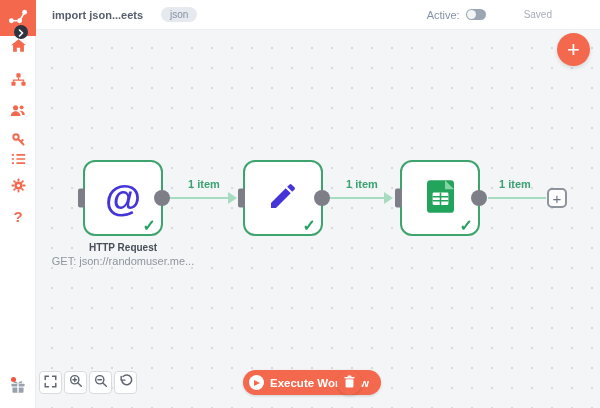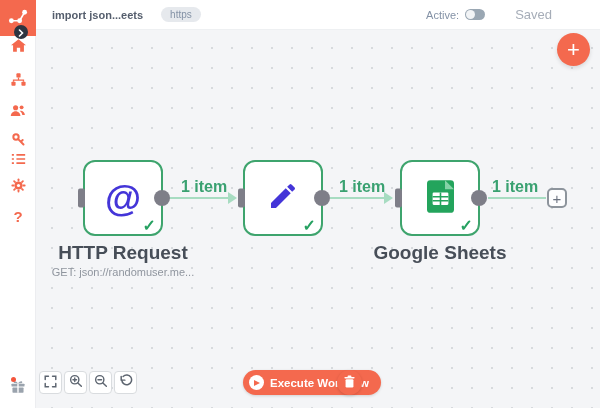--- a/index.html
+++ b/index.html
@@ -15,44 +15,44 @@
   .updates-dot { position:absolute; right:9px; top:-2px; width:5px; height:5px; background:#f4553c; border-radius:50%; }
 
   
   .topbar { position:absolute; left:36px; top:0; width:564px; height:30px; background:#fff; border-bottom:1px solid #eef0f2; display:flex; align-items:center; z-index:20; }
   .wf-title { margin-left:16px; font-size:11px; font-weight:bold; color:#555e6d; }
   .wf-tag { margin-left:18px; background:#e6e9ed; color:#8492a6; font-size:10px; padding:2px 9px; border-radius:9px; }
   .topbar-right { margin-left:auto; display:flex; align-items:center; margin-right:48px; }
   .active-label { font-size:11px; color:#8492a6; margin-right:6px; }
   .toggle { width:20px; height:11px; background:#9aa7b3; border-radius:6px; position:relative; }
   .toggle-knob { position:absolute; left:1px; top:1px; width:9px; height:9px; background:#f2f4f6; border-radius:50%; }
-  .saved-label { font-size:13px; color:#a6adb8; margin-left:30px; }
+  .saved-label { font-size:10px; color:#a6adb8; margin-left:38px; }
 
   
   .canvas { position:absolute; left:36px; top:30px; width:564px; height:378px;
     background-color:#f4f5f7;
     background-image:radial-gradient(#d7dadd 1px, transparent 1.2px);
     background-size:20px 20px; background-position:6px 8px; }
 
   .add-node-btn { position:absolute; left:521px; top:3px; width:33px; height:33px; border-radius:50%; background:#f4694e; color:#fff; display:flex; align-items:center; justify-content:center; font-size:22px; font-weight:300; box-shadow:0 2px 4px rgba(0,0,0,.12); cursor:pointer; }
 
   
   .node { position:absolute; top:130px; width:80px; height:76px; background:#fff; border:2px solid #3ea46d; border-radius:12px; display:flex; align-items:center; justify-content:center; cursor:pointer; }
   .node-at { font-size:37px; font-weight:bold; color:#4435d8; line-height:1; }
   .node-check { position:absolute; right:5px; bottom:-1px; color:#26a161; font-size:16px; font-weight:bold; }
   .port-in { position:absolute; left:-7px; top:50%; transform:translateY(-50%); width:7px; height:19px; background:#7e7e88; border-radius:2px; }
   .port-out { position:absolute; right:-9px; top:50%; transform:translateY(-50%); width:16px; height:16px; background:#7e7e88; border-radius:50%; }
   .node-caption { position:absolute; top:212px; width:180px; text-align:center; pointer-events:none; }
-  .node-title { font-size:19px; font-weight:bold; color:#474e58; }
+  .node-title { font-size:10px; font-weight:bold; color:#474e58; }
   .node-subtitle { font-size:11px; color:#8f959e; margin-top:2px; }
 
   
   .conn-line { position:absolute; top:167px; height:2px; background:#a7dcc1; }
   .conn-arrow { position:absolute; top:162px; width:0; height:0; border-top:6px solid transparent; border-bottom:6px solid transparent; border-left:9px solid #a7dcc1; }
-  .conn-label { position:absolute; top:148px; font-size:16px; font-weight:bold; color:#3aa171; transform:translateX(-50%); }
+  .conn-label { position:absolute; top:148px; font-size:11px; font-weight:bold; color:#3aa171; transform:translateX(-50%); }
 
   .endpoint-plus { position:absolute; left:511px; top:158px; width:20px; height:20px; background:#fdfdfe; border:2px solid #8d949c; border-radius:5px; color:#6b7280; font-size:15px; display:flex; align-items:center; justify-content:center; cursor:pointer; }
 
   
   .zoom-btn { position:absolute; top:341px; width:23px; height:23px; background:#fff; border:1px solid #d9dcdf; border-radius:4px; display:flex; align-items:center; justify-content:center; cursor:pointer; }
   .execute-btn { position:absolute; left:207px; top:340px; height:25px; background:#f4694e; border:none; border-radius:13px; color:#fff; display:flex; align-items:center; padding:0 12px 0 6px; cursor:pointer; box-shadow:0 1px 3px rgba(0,0,0,.15); }
   .play-circle { width:15px; height:15px; background:#fff; border-radius:50%; display:flex; align-items:center; justify-content:center; margin-right:6px; }
   .play-tri { width:0; height:0; border-top:3.5px solid transparent; border-bottom:3.5px solid transparent; border-left:6px solid #f4694e; margin-left:1px; }
   .execute-label { font-size:11.5px; font-weight:bold; }
   .trash-btn { position:absolute; left:301px; top:340px; width:25px; height:25px; background:#f4694e; border-radius:50%; display:flex; align-items:center; justify-content:center; cursor:pointer; box-shadow:0 1px 3px rgba(0,0,0,.15); }
@@ -108,21 +108,20 @@
           <rect x="0" y="0" width="24" height="29" rx="3" fill="#23a45c"></rect>
           <path d="M16 0 L24 8 L16 8 Z" fill="#85d3a7"></path>
           <rect x="5" y="11" width="14" height="11" rx="1" fill="#ffffff"></rect>
           <path d="M5 14.7h14 M5 18.3h14 M12 11v11" stroke="#23a45c" stroke-width="1.4" fill="none"></path>
         </svg>
       </span>
       <span class="node-check">✓</span>
       <div class="port-out"></div>
     </div>
     <div class="node-caption" style="left:314px;">
-      <div class="node-title">Google Sheets</div>
     </div>
 
     <div class="endpoint-plus">
       <span>+</span>
     </div>
 
     <div class="zoom-btn" style="left:3px;">
       <span>
         <svg width="13" height="13" viewBox="0 0 16 16" fill="none" stroke="#5d6570" stroke-width="1.8" stroke-linecap="round">
             <path d="M5.5 1.5h-4v4 M10.5 1.5h4v4 M14.5 10.5v4h-4 M1.5 10.5v4h4"></path>
@@ -168,21 +167,21 @@
               <rect x="0.5" y="2.2" width="13" height="2" rx="1"></rect>
               <rect x="4.5" y="0.5" width="5" height="2" rx="1"></rect>
             </g>
           </svg>
       </span>
     </div>
   </div>
 
   <div class="topbar">
     <span class="wf-title">import json...eets</span>
-    <span class="wf-tag">https</span>
+    <span class="wf-tag">json</span>
     <div class="topbar-right">
       <span class="active-label">Active:</span>
       <div class="toggle">
           <div class="toggle-knob"></div>
         </div>
       <span class="saved-label">Saved</span>
     </div>
   </div>
 
   <div class="sidebar">

